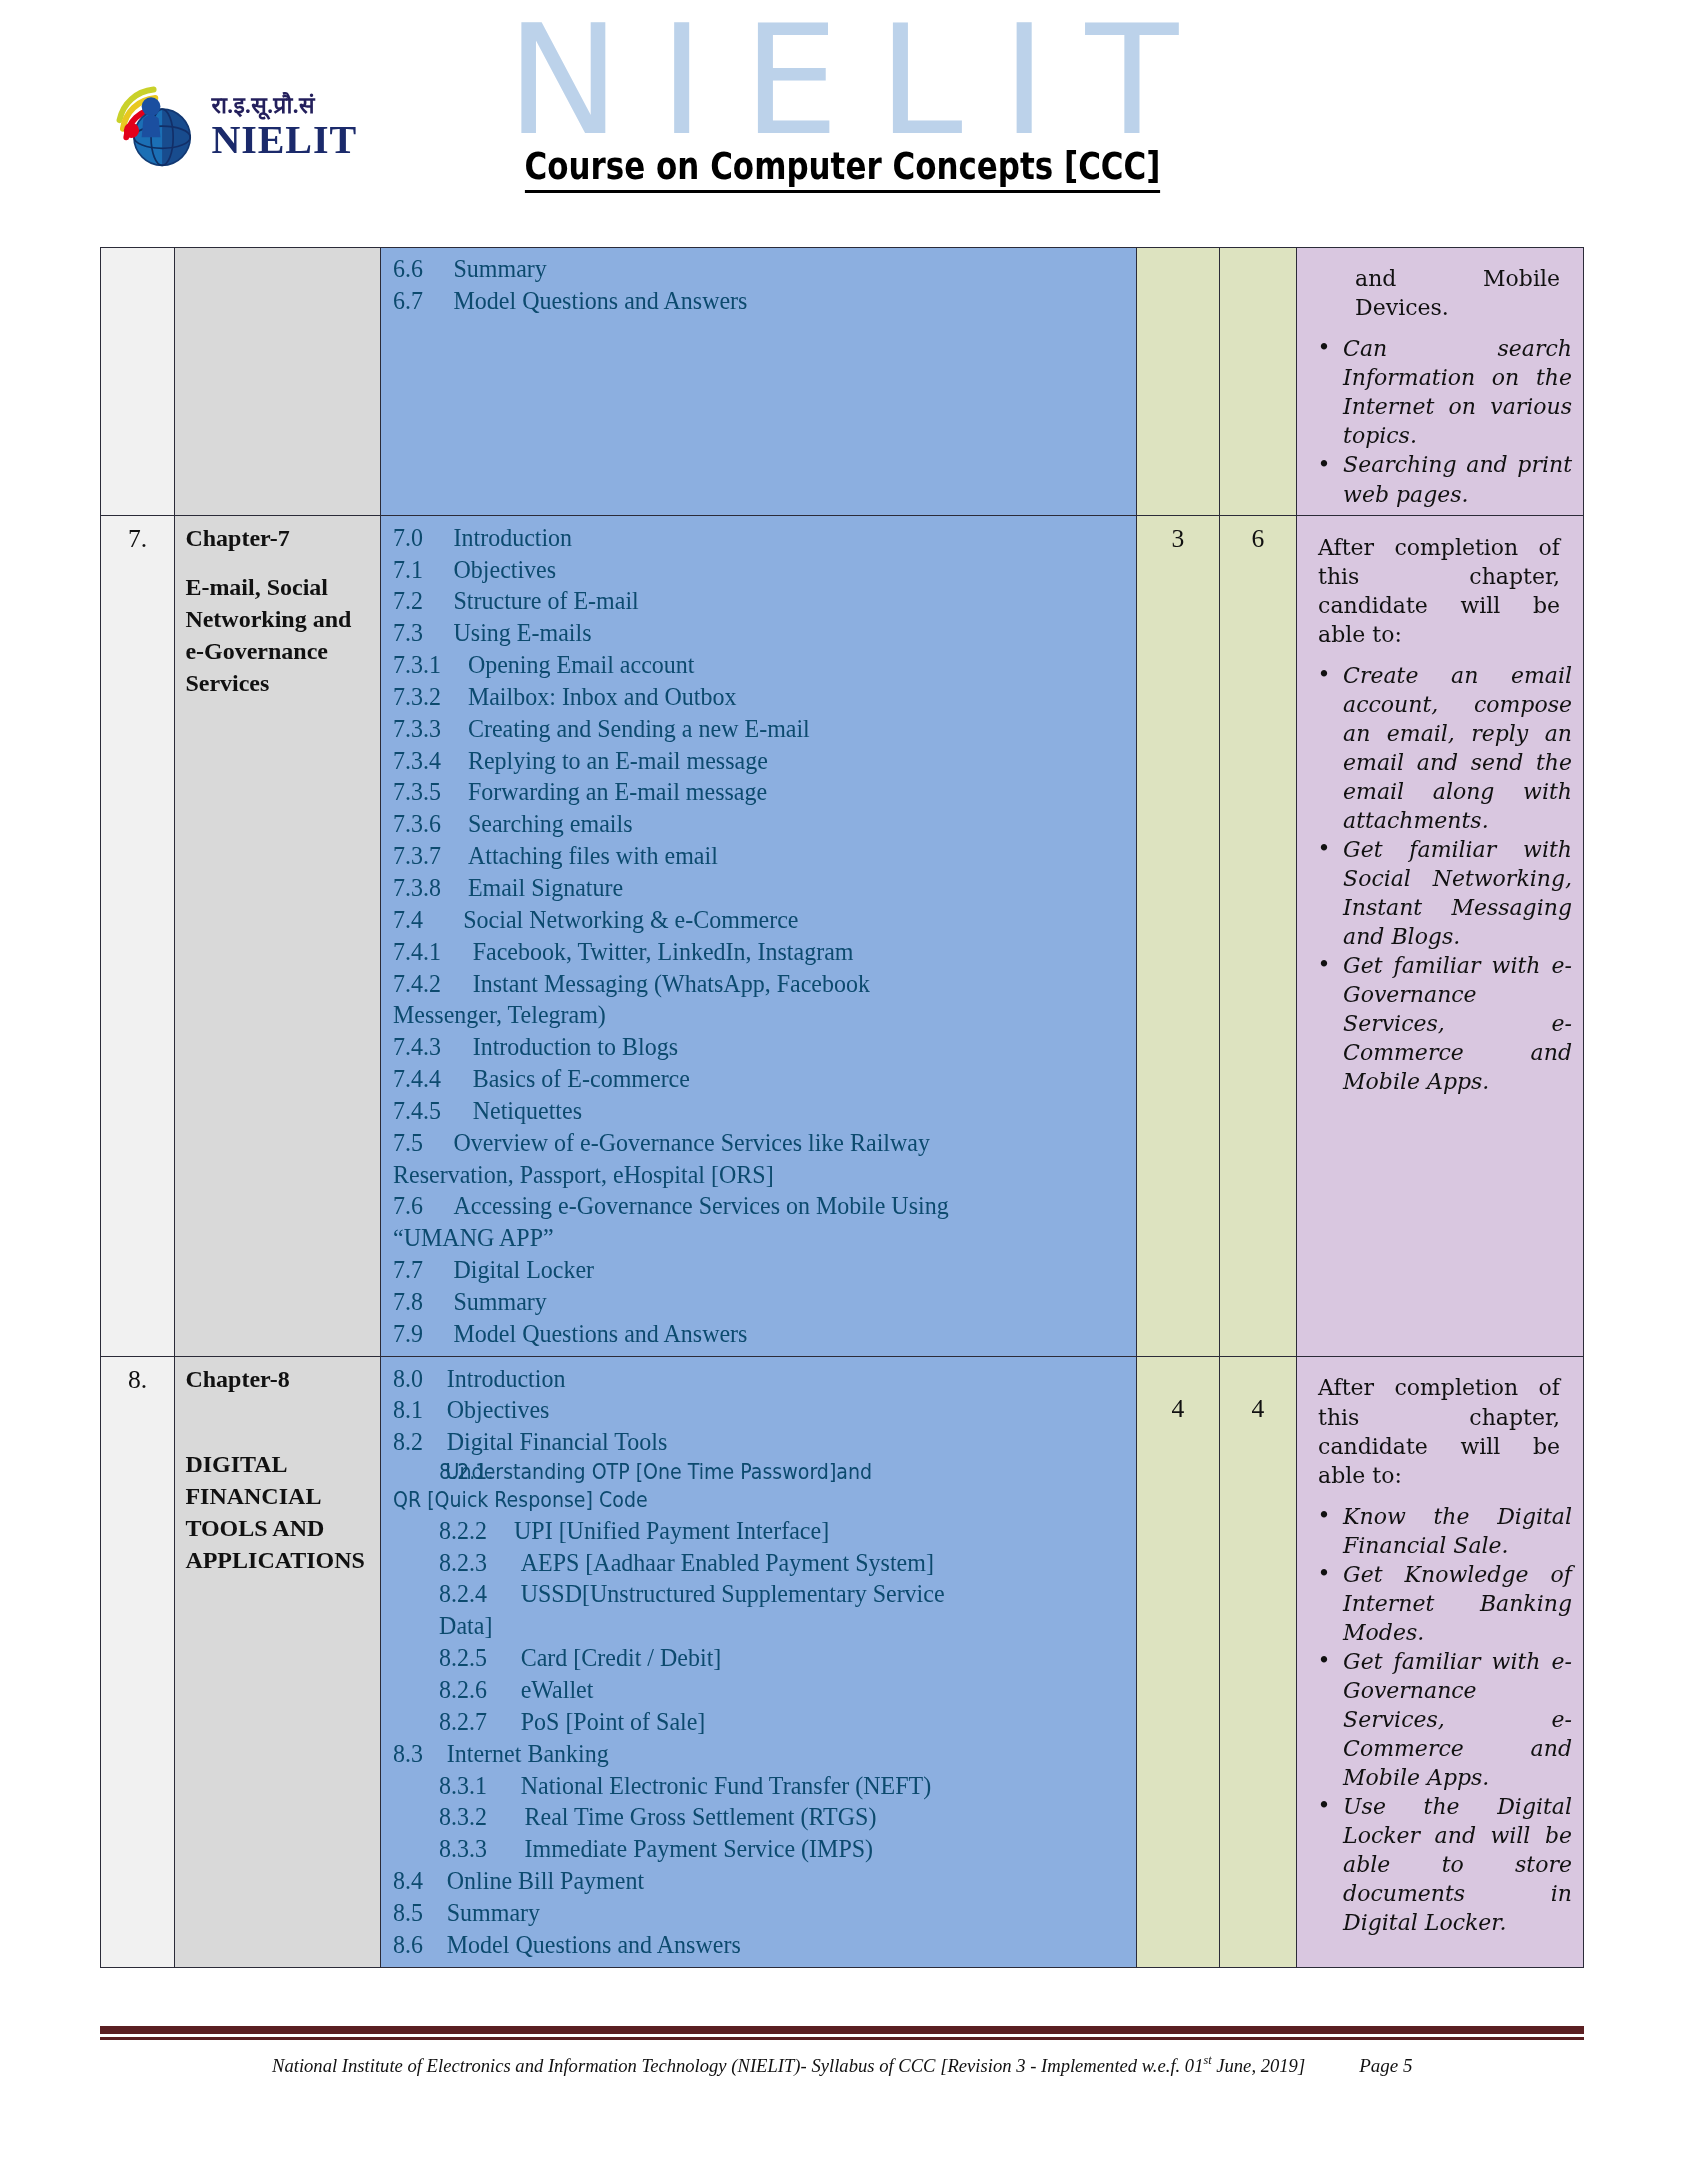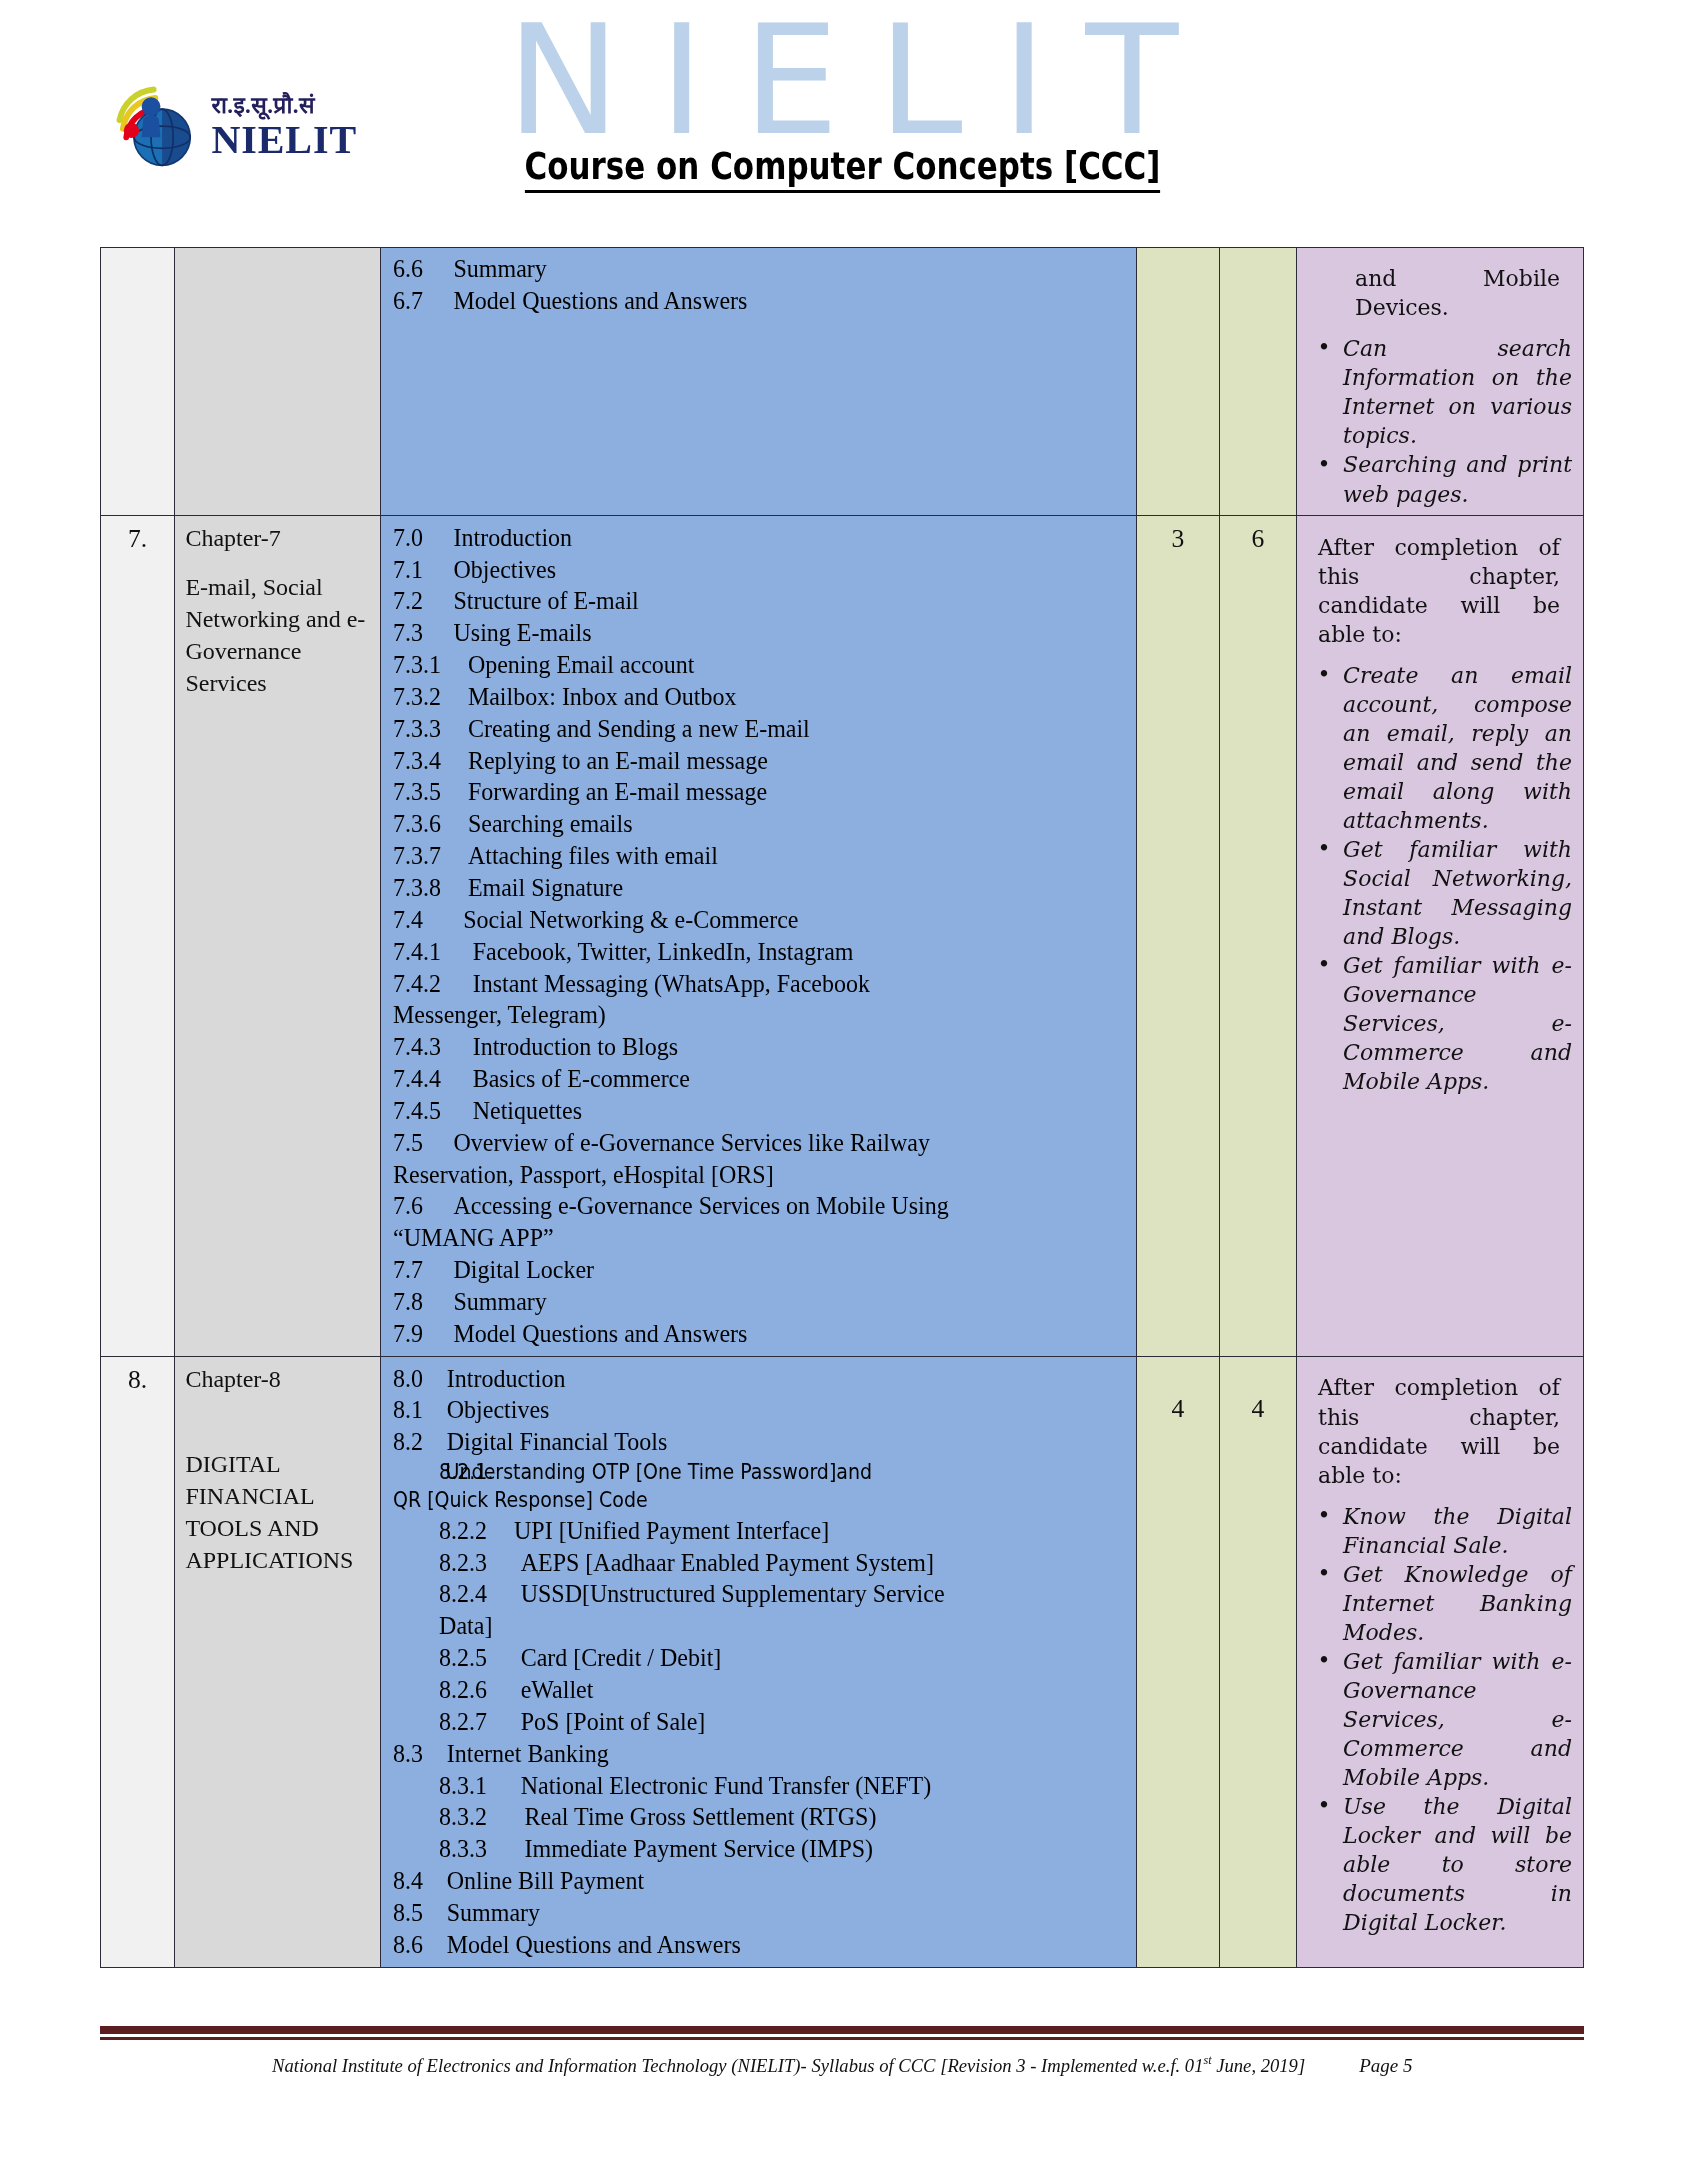--- a/index.html
+++ b/index.html
@@ -120,41 +120,41 @@
     font-family: "Liberation Serif", "DejaVu Serif", serif;
     font-size: 25.6px;
     color: #111;
     text-align: center;
     padding-top: 7.7px;
   }
 
   .chap-text {
     font-family: "Liberation Serif", "DejaVu Serif", serif;
     font-size: 24px;
-    font-weight: 400;
+    font-weight: 700;
     color: #111;
     line-height: 1.33;
     padding: 6.8px 5.1px 8.5px 10.2px;
   }
   .chap-text .spacer { display: block; height: 17px; }
 
   .num-text {
     font-family: "Liberation Serif", "DejaVu Serif", serif;
     font-size: 25.6px;
     color: #111;
     text-align: center;
     padding-top: 7.7px;
   }
   .num-text.pushdown { padding-top: 37px; }
 
   
   .topics {
     font-family: "Liberation Serif", "DejaVu Serif", serif;
     font-size: 25px;
-    color: #000000;
+    color: #0c4a6e;
     line-height: 1.17;
     padding: 5.1px 10.2px 6.8px 12px;
   }
   .topics .t {
     display: flex;
     transform: scaleX(0.96);
     transform-origin: left center;
     padding: 1.3px 0;
   }
   .topics .t .no {

